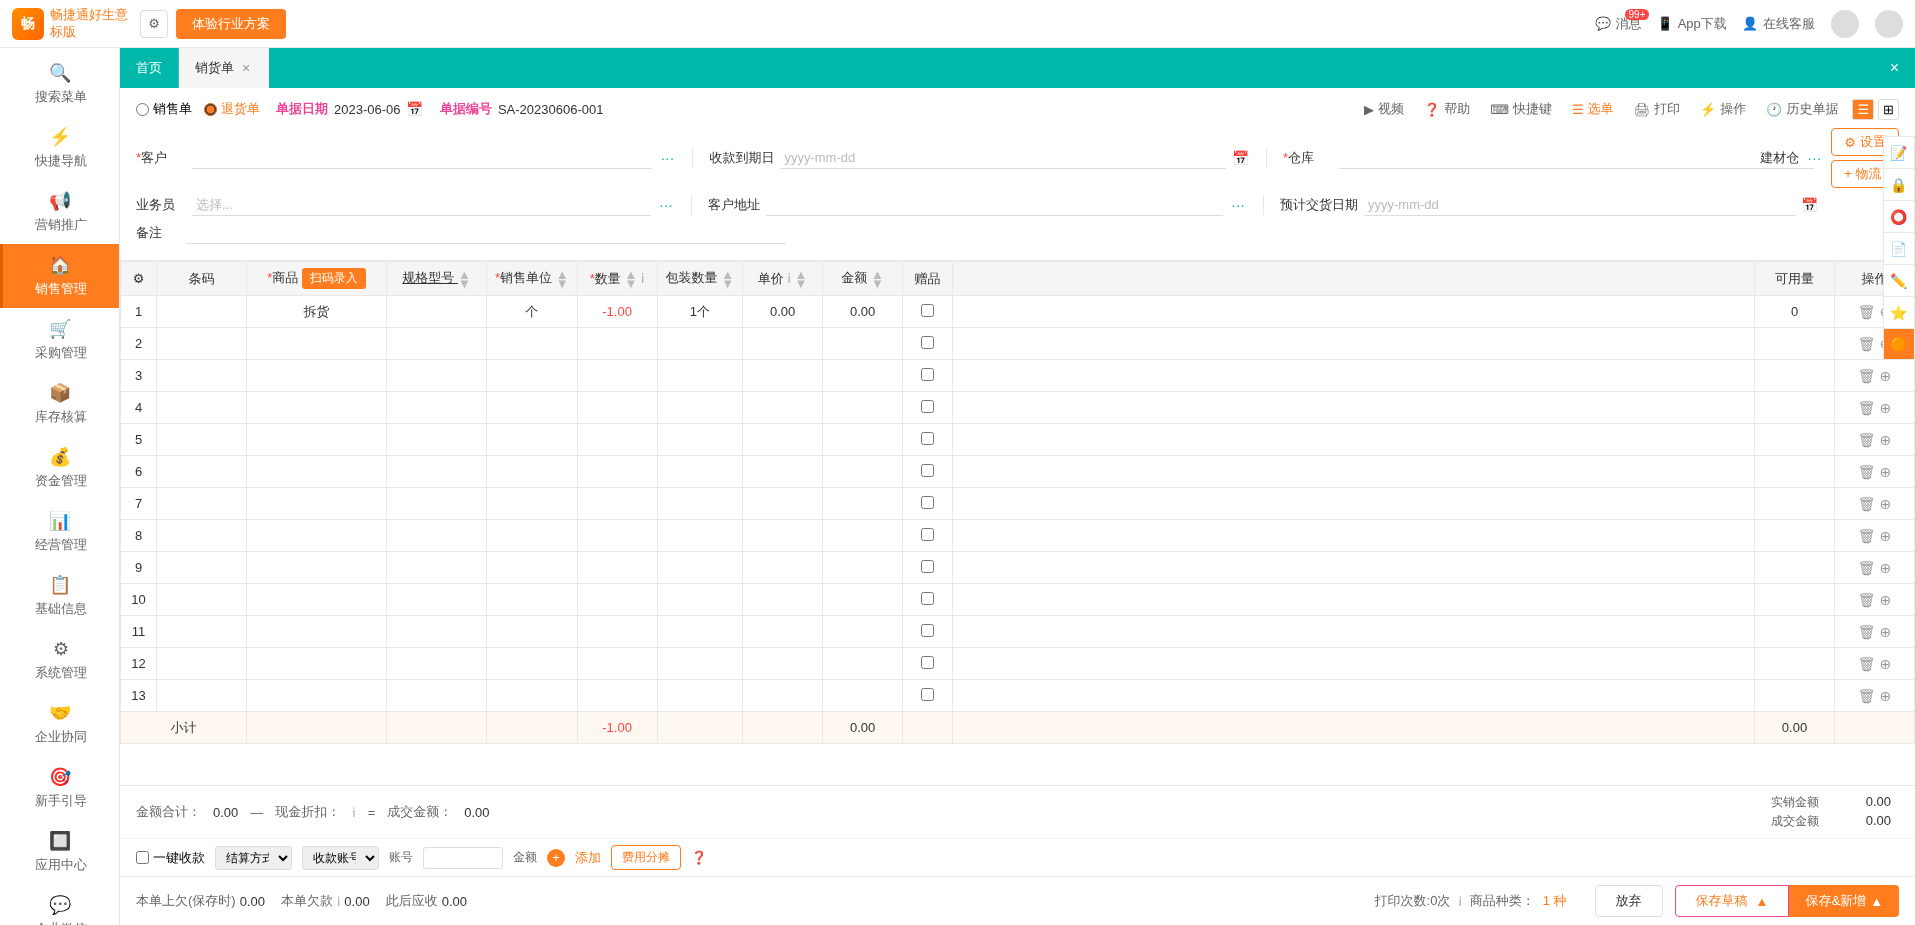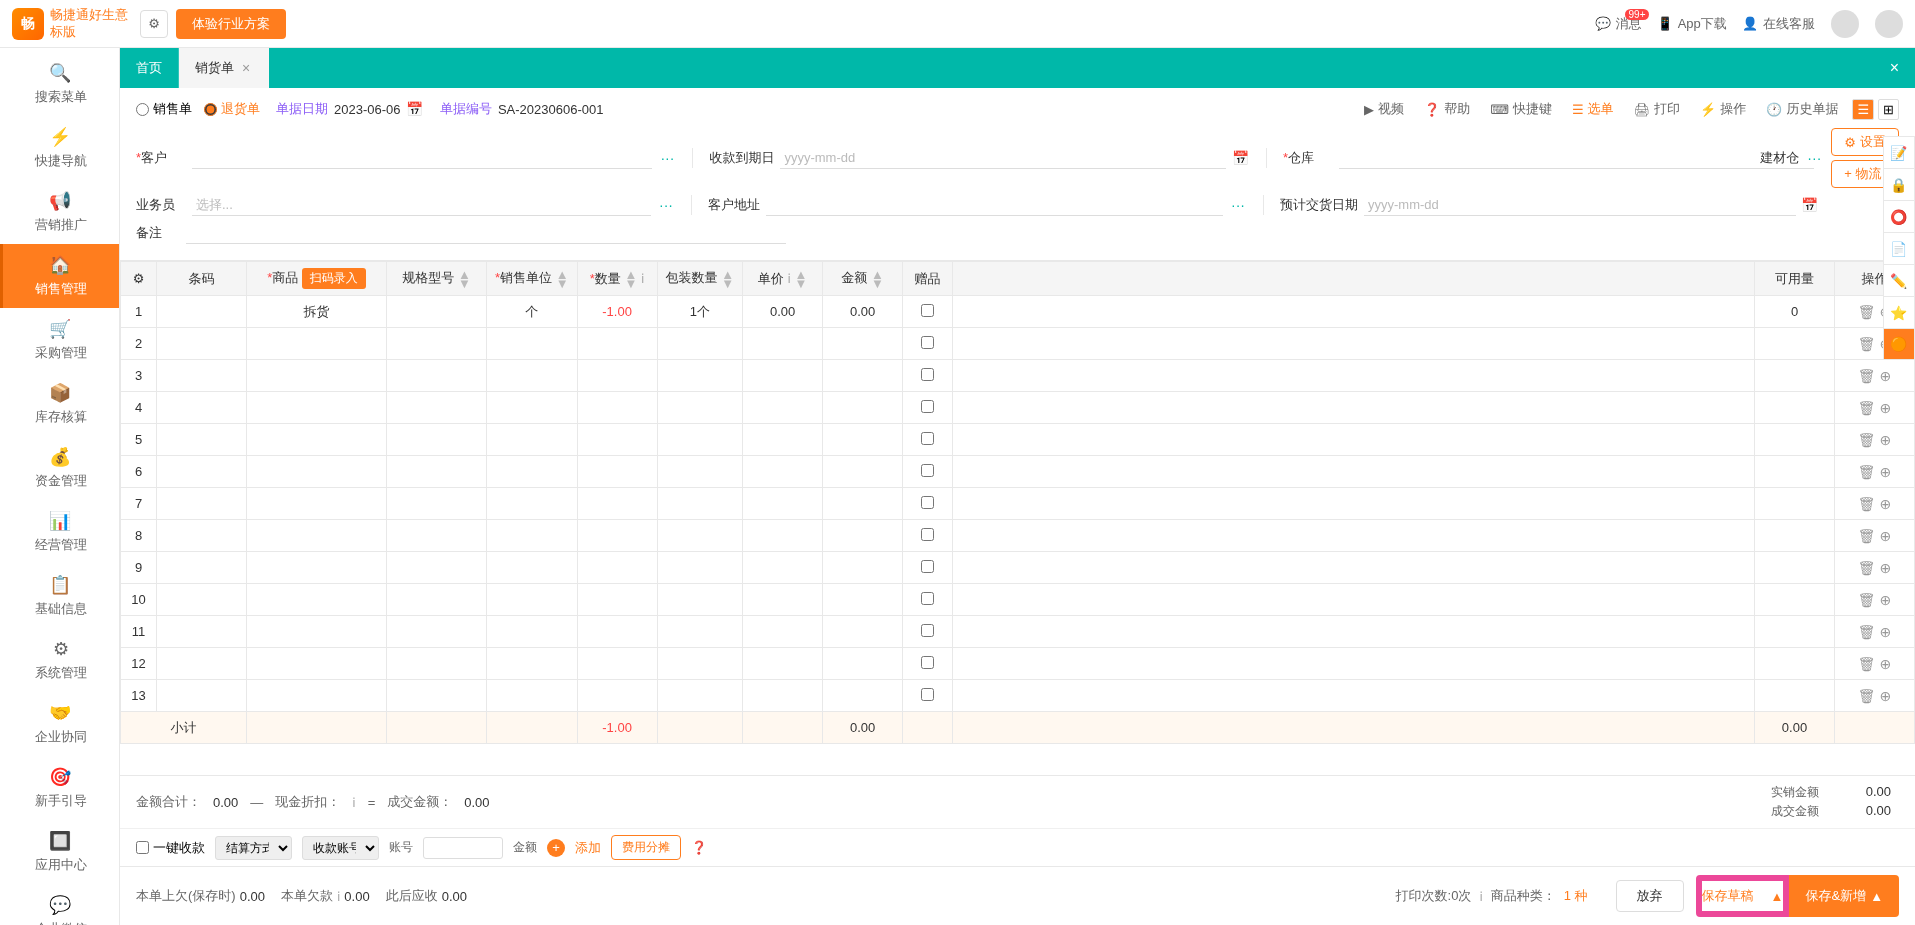--- a/index.html
+++ b/index.html
@@ -117,21 +117,21 @@
     .form-top-row {
       display: flex; align-items: center; gap: 16px; margin-bottom: 8px;
     }
     .radio-group { display: flex; gap: 12px; align-items: center; }
     .radio-item { display: flex; align-items: center; gap: 4px; cursor: pointer; }
     .radio-item input[type=radio] { accent-color: #ff7d1e; }
     .date-field {
       display: flex; align-items: center; gap: 6px;
       font-size: 13px; color: #333;
     }
-    .date-field .label { color: #8b5cf6; }
+    .date-field .label { color: #ec4899; font-weight: bold; }
     .form-actions {
       display: flex; align-items: center; gap: 8px; margin-left: auto;
     }
     .action-btn {
       display: flex; align-items: center; gap: 4px;
       color: #666; font-size: 12px; cursor: pointer;
       padding: 2px 6px;
     }
 
     .form-row {
@@ -180,21 +180,21 @@
       border: 1px solid #e8e8e8; padding: 5px 8px;
       text-align: center; color: #333; height: 32px;
     }
     .scan-btn {
       background: #ff7d1e; color: #fff; border: none;
       border-radius: 3px; padding: 2px 8px; cursor: pointer; font-size: 12px;
     }
     .th-req { color: #ff4444; }
     .col-barcode { width: 90px; }
     .col-goods { width: 140px; }
-    .col-spec { width: 100px; }
+    .col-spec { width: 100px; text-decoration: underline; }
     .col-unit { width: 80px; }
     .col-qty { width: 80px; }
     .col-pkgqty { width: 80px; }
     .col-price { width: 80px; }
     .col-amount { width: 80px; }
     .col-gift { width: 50px; }
     .col-avail { width: 80px; }
     .col-ops { width: 80px; }
     .ops-btns { display: flex; gap: 4px; justify-content: center; }
     .op-btn { cursor: pointer; color: #999; font-size: 14px; }
@@ -249,23 +249,23 @@
     }
     .bottom-info { display: flex; align-items: center; gap: 16px; color: #666; font-size: 12px; }
     .bottom-info span { display: flex; align-items: center; gap: 4px; }
     .bottom-info .val { color: #333; }
     .print-info { margin-left: auto; margin-right: 16px; color: #666; font-size: 12px; display: flex; align-items: center; gap: 8px; }
     .abandon-btn {
       border: 1px solid #ddd; background: #fff; color: #333;
       border-radius: 4px; padding: 6px 20px; cursor: pointer; font-size: 13px;
     }
     .save-draft-btn {
-      border: 6px solid #ec4899; background: #fff; color: #ff7d1e;
-      border-radius: 4px 0 0 4px; padding: 6px 0; cursor: pointer; font-size: 13px;
-      display: flex; align-items: center; gap: 17px;
+      border: 1px solid #ec4899; background: #fff; color: #ff7d1e;
+      border-radius: 4px 0 0 4px; padding: 6px 20px; cursor: pointer; font-size: 13px;
+      display: flex; align-items: center; gap: 8px;
     }
     .save-new-btn {
       background: #ff7d1e; color: #fff; border: none;
       border-radius: 0 4px 4px 0; padding: 6px 16px; cursor: pointer; font-size: 13px;
       display: flex; align-items: center; gap: 4px;
     }
     .btn-group { display: flex; }
 
     
     .right-float {

